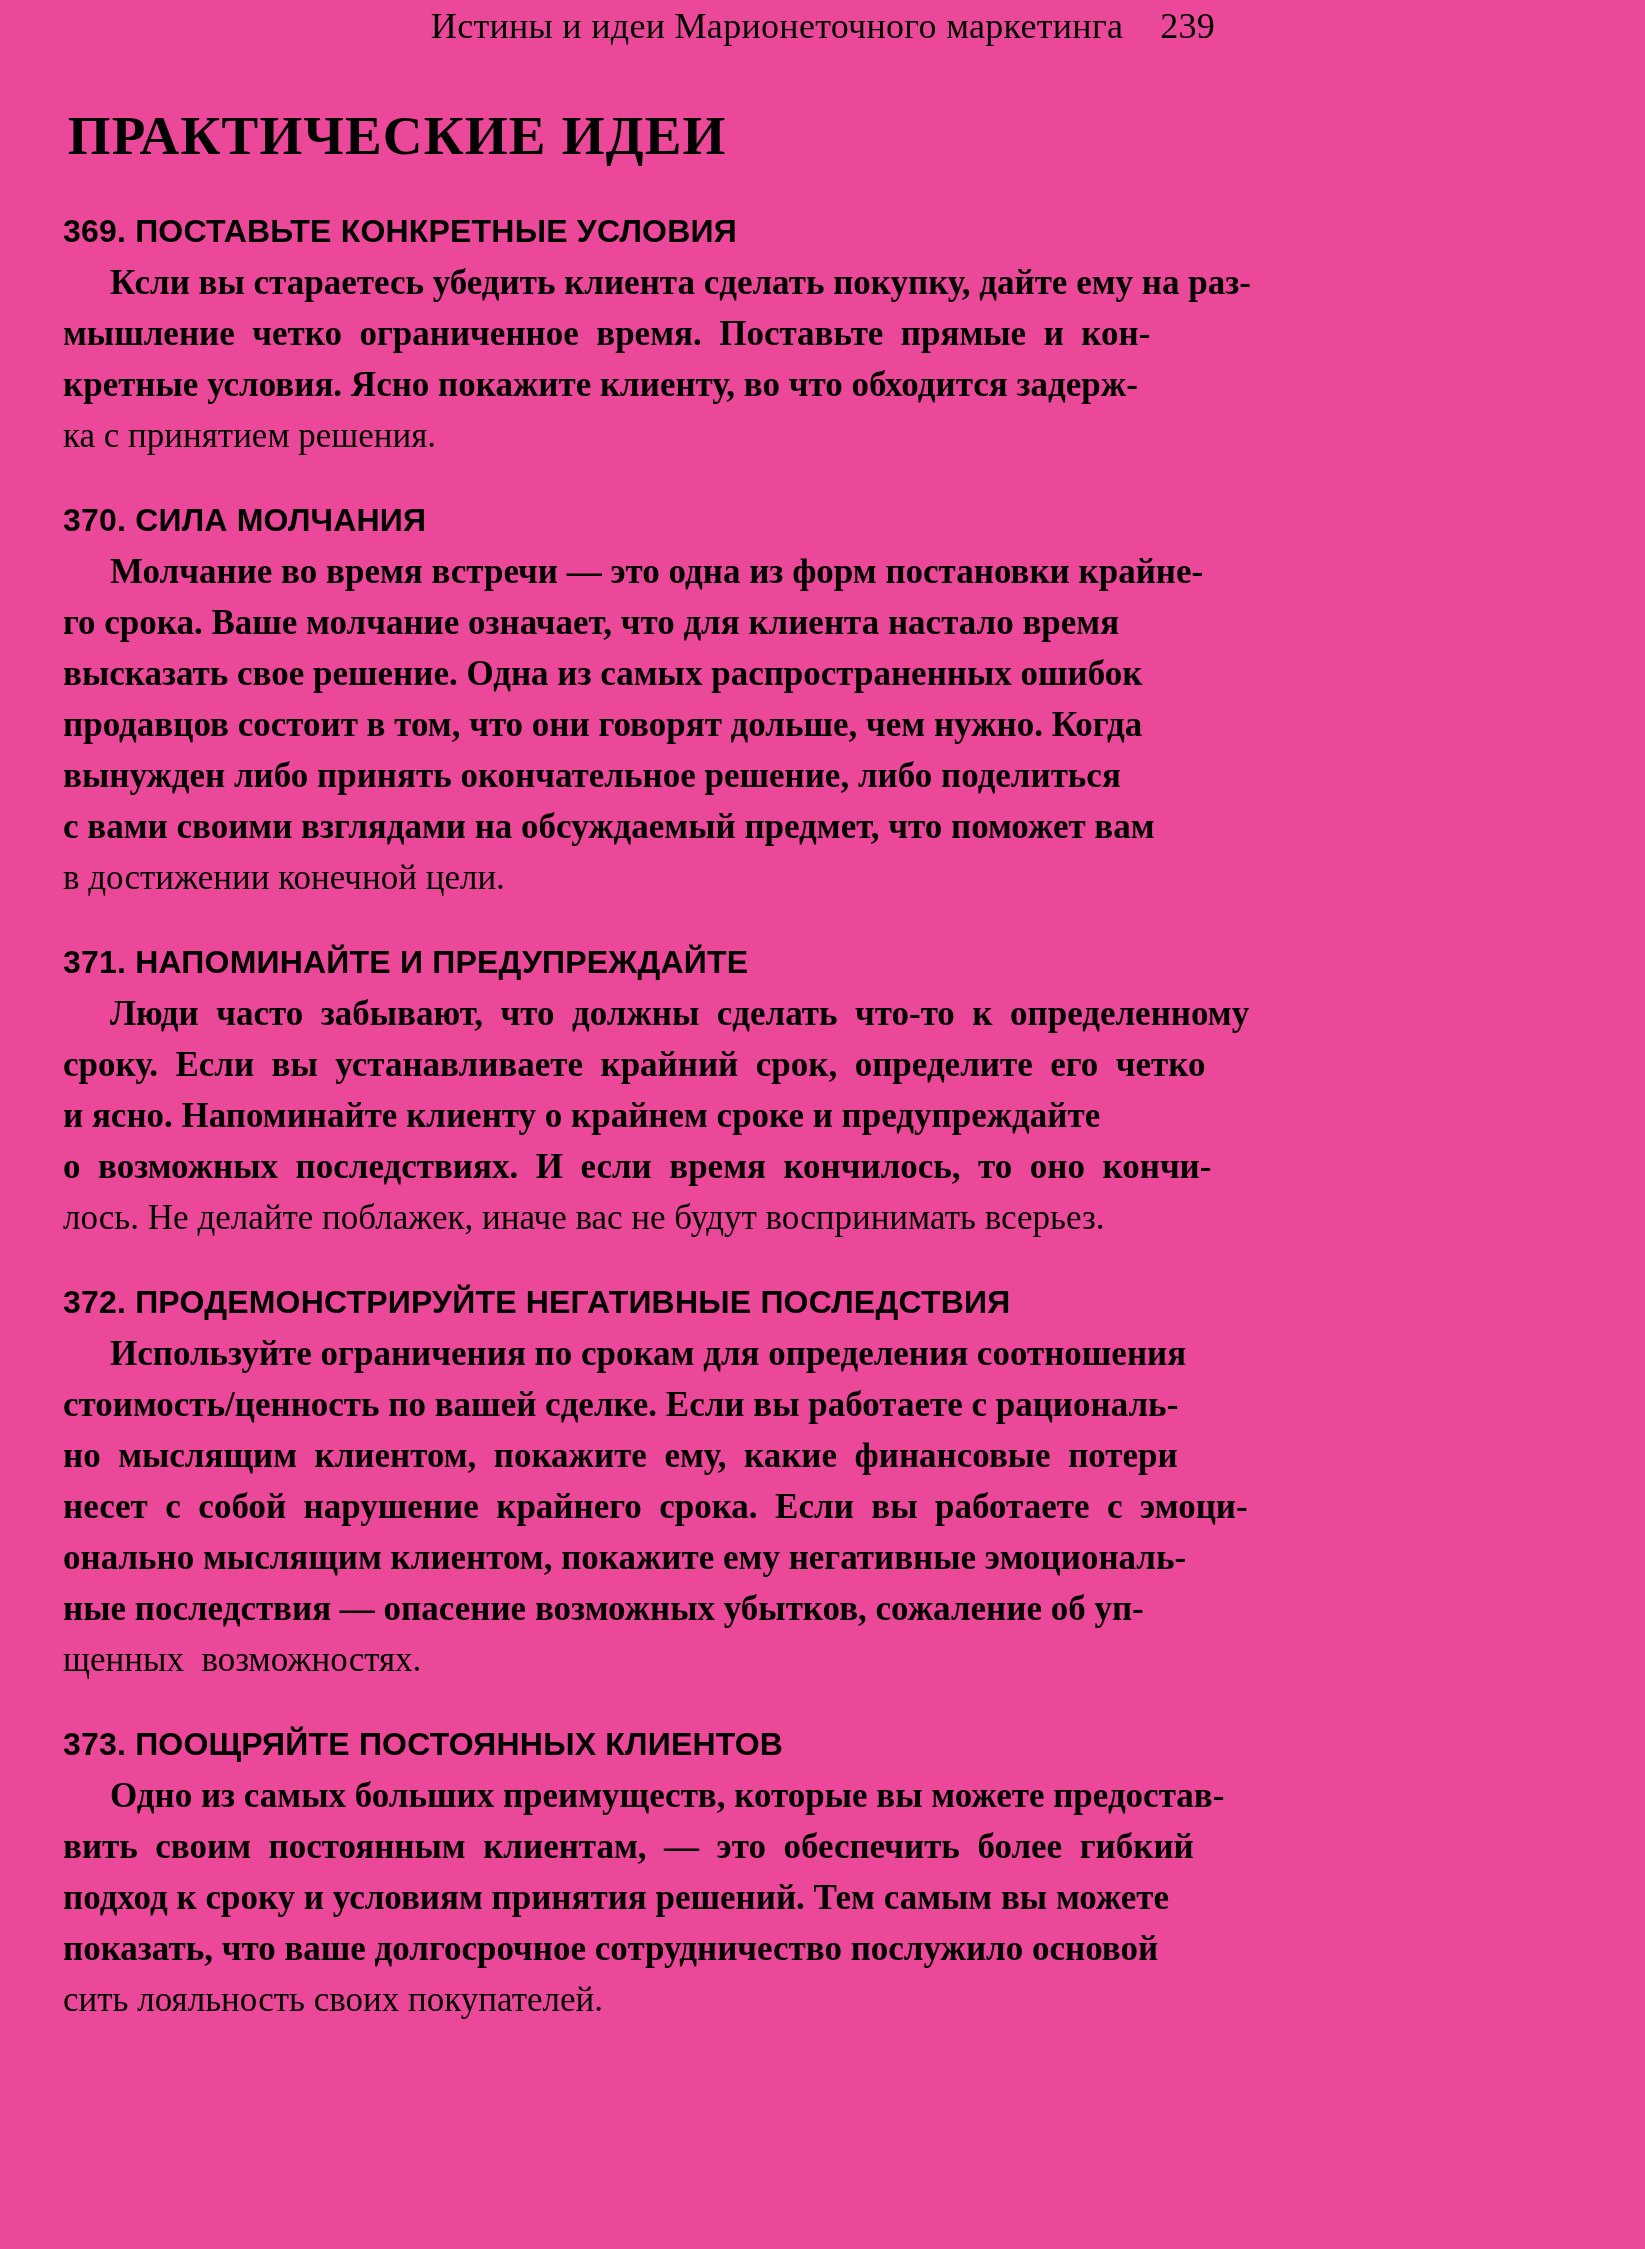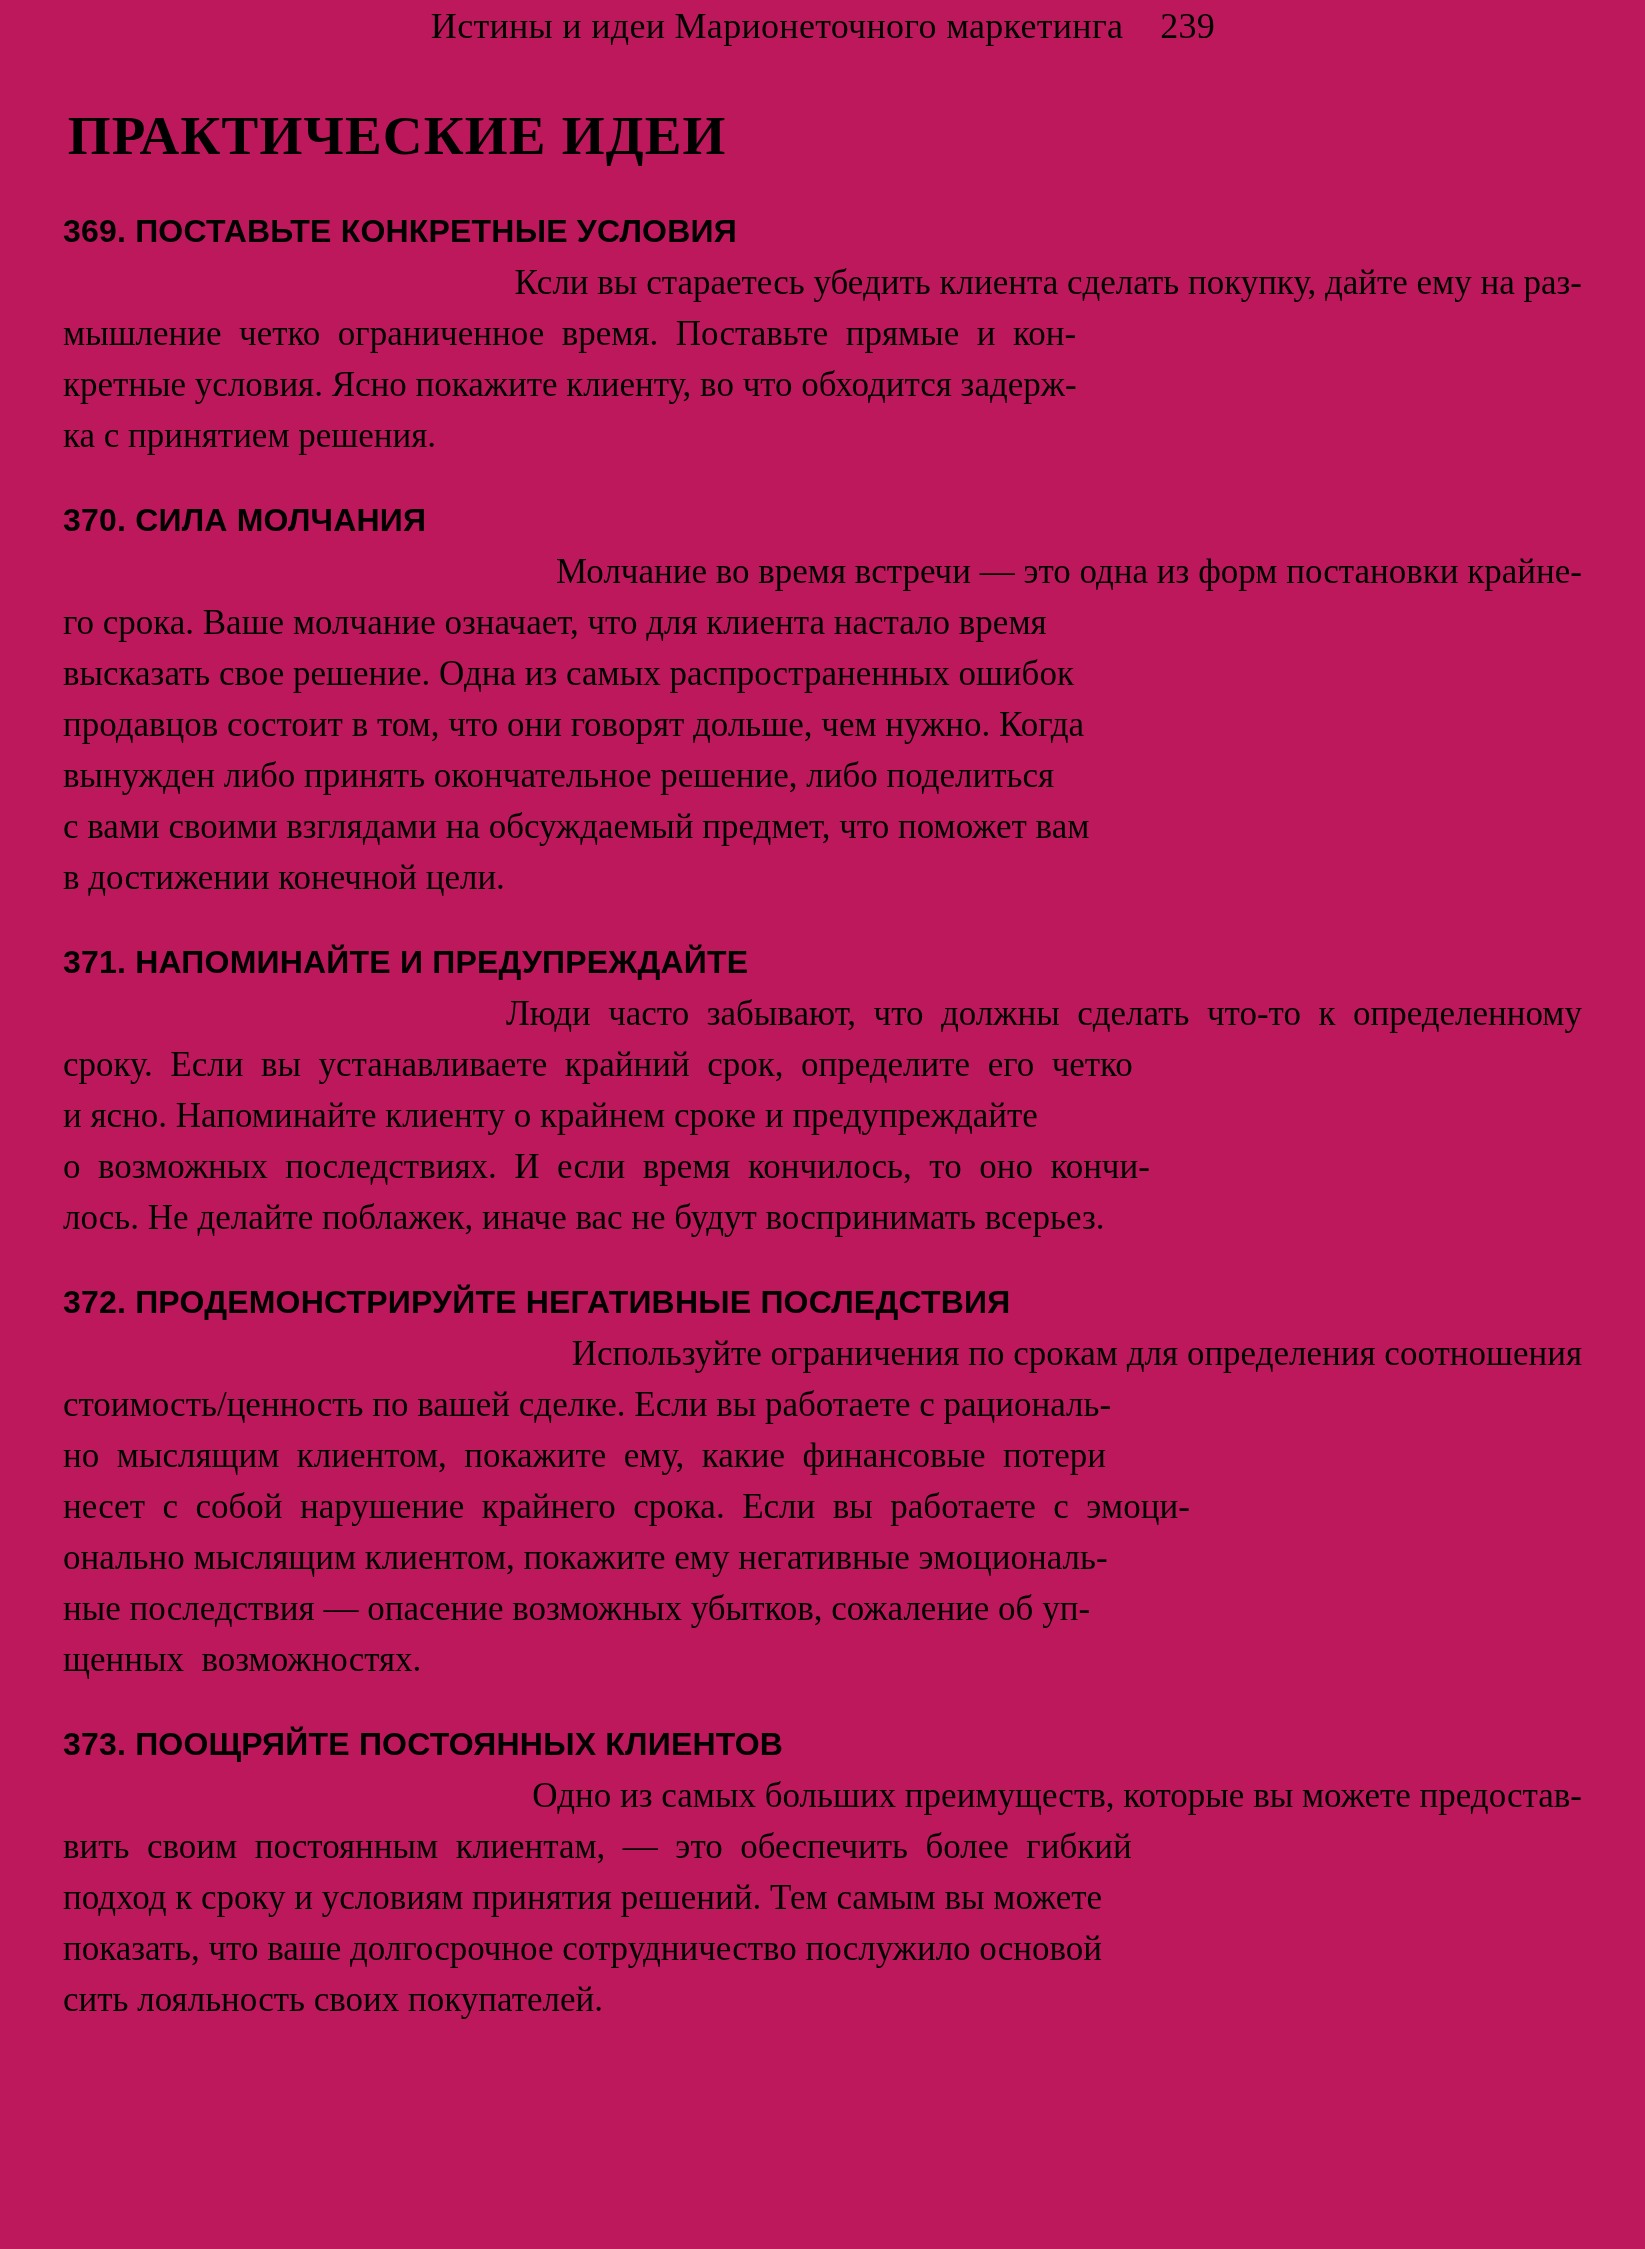--- a/index.html
+++ b/index.html
@@ -16,21 +16,21 @@
     -webkit-font-smoothing: antialiased;
   }
 
   .page {
     position: relative;
     width: 1646px;
     height: 2250px;
     box-sizing: border-box;
     padding: 0;
     overflow: hidden;
-    background: #be185d;
+    background: #ec4899;
   }
 
   
   .running-head {
     position: absolute;
     top: 3.2px;
     left: 0;
     right: 0;
     display: flex;
     justify-content: center;
@@ -90,21 +90,22 @@
     line-height: 51px;
     margin: 0;
   }
   .para .ln {
     display: block;
     white-space: pre;
   }
   
   .para .ln.j {
     display: flex;
-    justify-content: space-between;
+    justify-content: flex-start;
+    font-weight: bold;
   }
   .para .ln.j > span {
     white-space: pre;
   }
   .indent {
     display: inline-block;
     width: 47px;
   }
 </style>
 </head>

